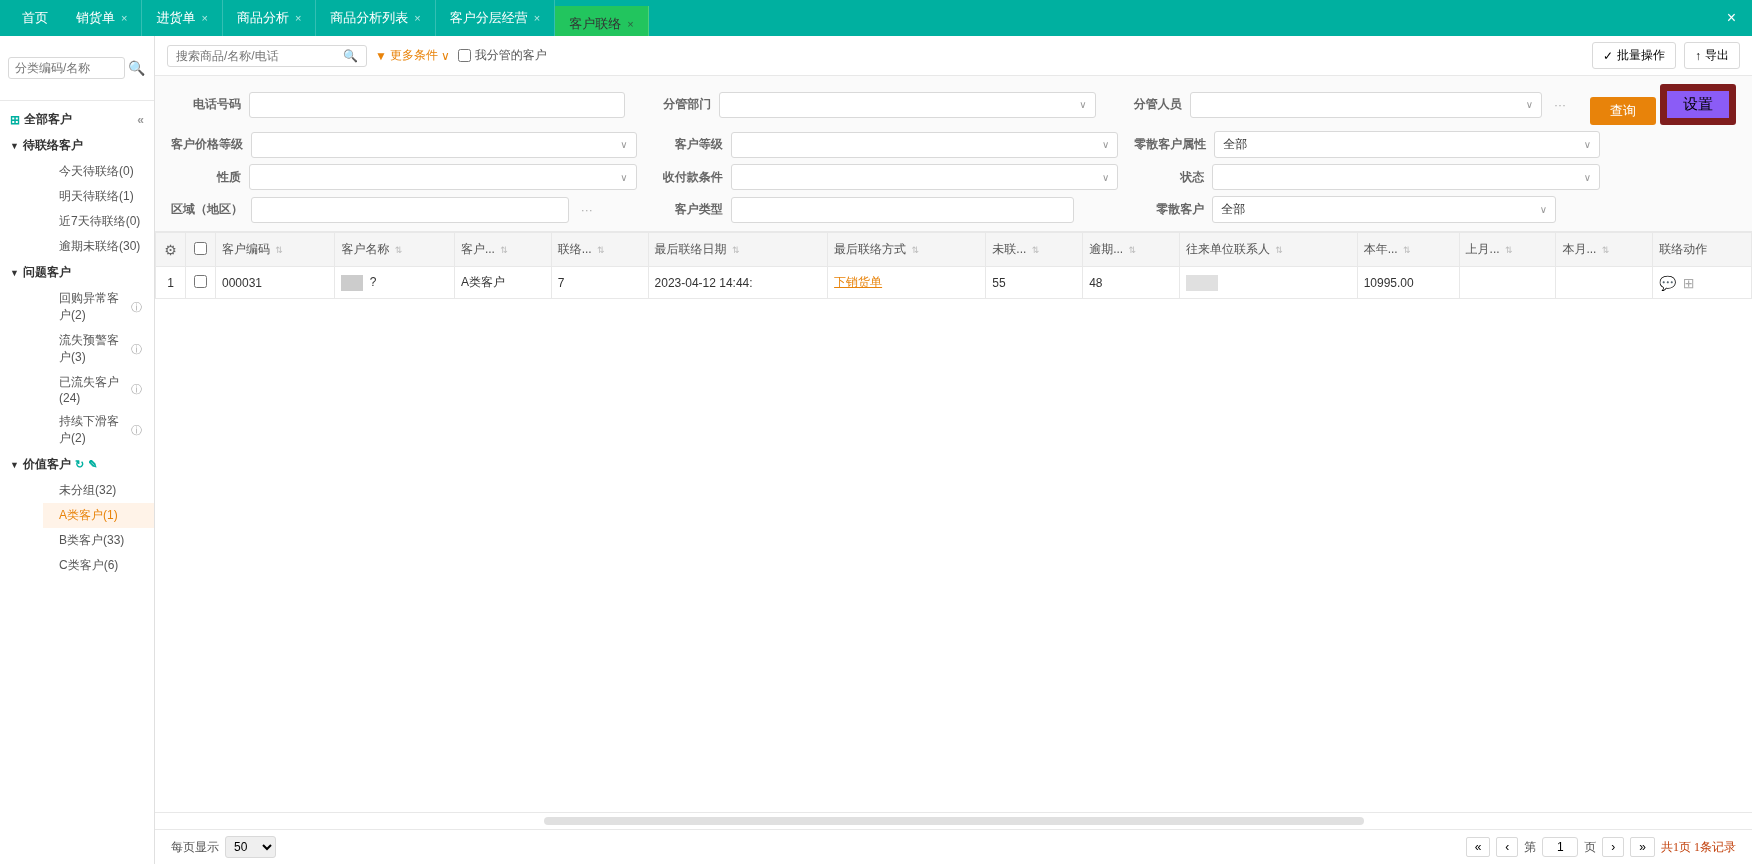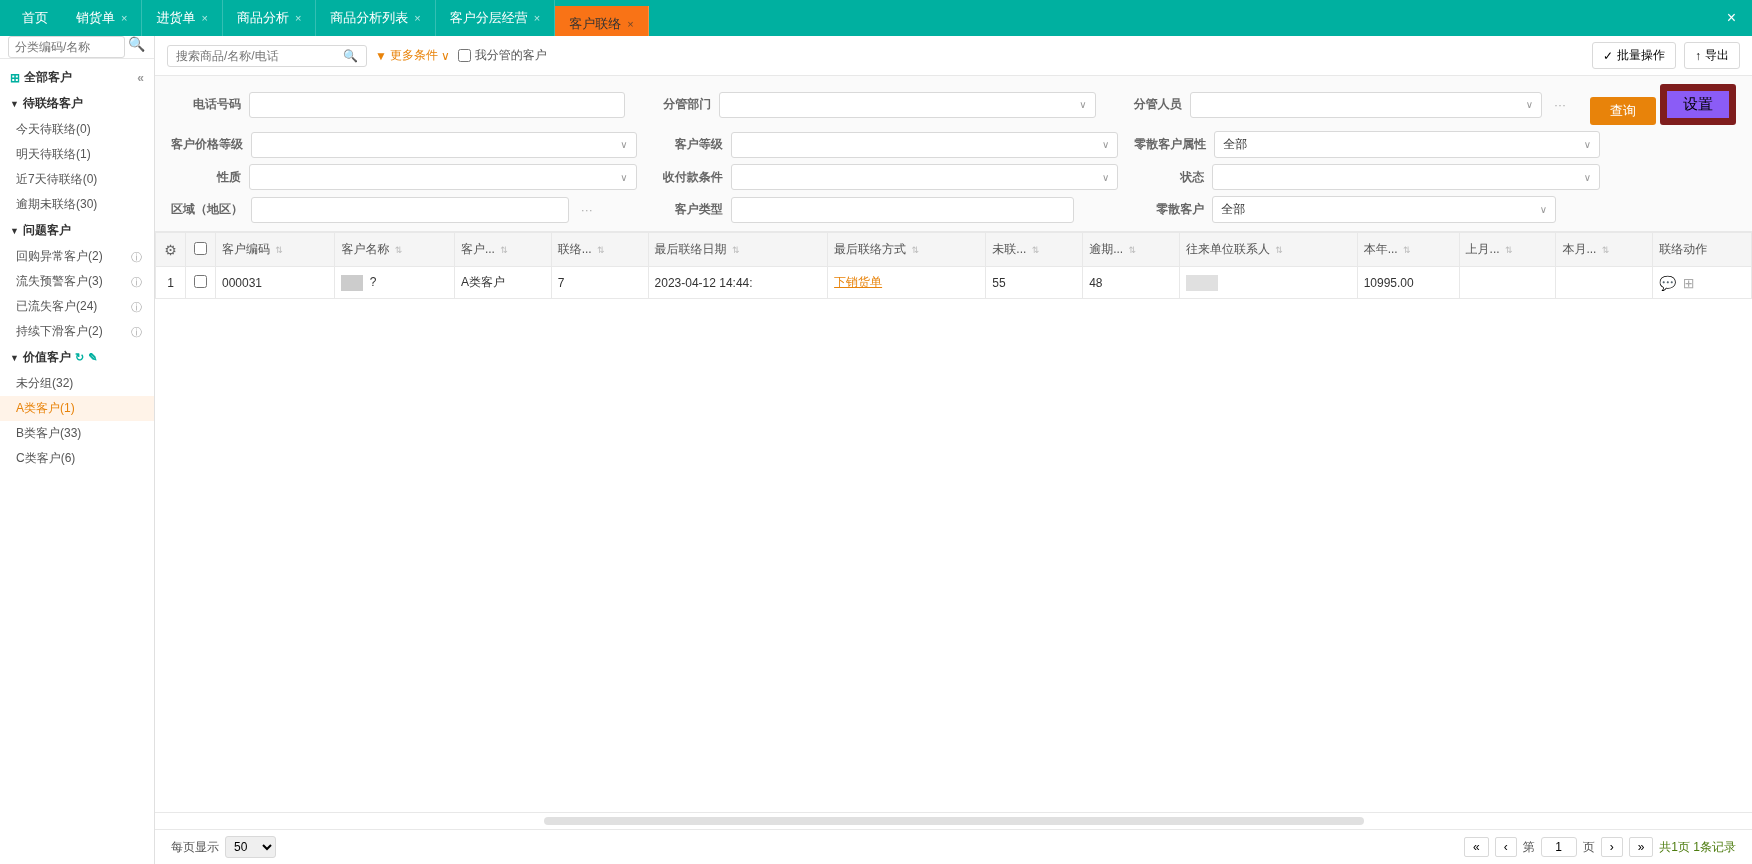--- a/index.html
+++ b/index.html
@@ -9,53 +9,53 @@
     .top-nav {
       display: flex; align-items: center; background: #00b0a0; height: 36px;
       padding: 0 8px; color: white; gap: 0;
     }
     .nav-tab {
       display: flex; align-items: center; padding: 0 14px; height: 36px;
       cursor: pointer; font-size: 13px; color: white; white-space: nowrap;
       border-right: 1px solid rgba(255,255,255,0.2);
     }
     .nav-tab:first-child { border-left: none; }
-    .nav-tab.active { background: #f97316; color: #333; margin-top: 12px; }
+    .nav-tab.active { background: #22c55e; color: #333; margin-top: 12px; }
     .nav-tab .close-icon { margin-left: 6px; font-size: 11px; opacity: 0.7; }
     .nav-home { padding: 0 14px; height: 36px; display: flex; align-items: center; cursor: pointer; font-size: 13px; color: white; }
     .nav-close-all { margin-left: auto; font-size: 16px; cursor: pointer; color: white; padding: 0 8px; }
 
     
     .main-layout { display: flex; height: calc(864px - 36px); }
 
     
     .sidebar {
       width: 155px; background: white; border-right: 1px solid #e0e0e0;
       display: flex; flex-direction: column; flex-shrink: 0;
     }
     .sidebar-search {
-      display: flex; align-items: flex-start; padding: 0 8px;
+      display: flex; align-items: center; padding: 21px 8px;
       border-bottom: 1px solid #e8e8e8;
     }
     .sidebar-search input {
       border: 1px solid #d9d9d9; border-radius: 3px; padding: 3px 6px;
       font-size: 12px; width: 100%; outline: none; color: #999;
     }
     .sidebar-search .search-btn {
       margin-left: 4px; color: #00b0a0; cursor: pointer; font-size: 14px;
     }
     .sidebar-content { flex: 1; overflow-y: auto; padding: 6px 0; }
     .sidebar-section-header {
       display: flex; align-items: center; justify-content: space-between;
       padding: 4px 10px; font-weight: bold; font-size: 12px; color: #333;
       cursor: pointer;
     }
     .sidebar-item {
       padding: 4px 12px 4px 16px; cursor: pointer; color: #555; font-size: 12px;
-      display: flex; align-items: flex-end; justify-content: space-between;
+      display: flex; align-items: center; justify-content: space-between; margin-left: 43px;
     }
     .sidebar-item.active { background: #fff3e8; color: #e8830a; }
     .sidebar-sub-group { margin-left: 0; }
     .sidebar-group-label {
       display: flex; align-items: center; padding: 5px 10px; font-size: 12px;
       color: #333; font-weight: bold; cursor: pointer;
     }
     .sidebar-group-label .triangle { margin-right: 4px; font-size: 9px; }
     .info-icon { color: #aaa; font-size: 11px; margin-left: 4px; }
 
@@ -131,21 +131,21 @@
     
     .pagination {
       border-top: 1px solid #e8e8e8; padding: 6px 16px; background: white;
       display: flex; align-items: center; justify-content: space-between; font-size: 12px;
     }
     .page-size { display: flex; align-items: center; gap: 6px; color: #555; }
     .page-size select { border: 1px solid #d9d9d9; border-radius: 3px; padding: 2px 4px; font-size: 12px; }
     .page-nav { display: flex; align-items: center; gap: 6px; color: #555; }
     .page-btn { border: 1px solid #d9d9d9; background: white; padding: 2px 8px; cursor: pointer; border-radius: 2px; font-size: 12px; }
     .page-input { border: 1px solid #d9d9d9; border-radius: 3px; padding: 2px 6px; width: 36px; text-align: center; font-size: 12px; }
-    .total-records { color: #4d7c0f; }
+    .total-records { color: #c2410c; font-family: Liberation Serif, serif; }
 
     .sidebar-toggle { color: #999; cursor: pointer; font-size: 12px; }
   </style>
 </head>
 <body>
 
 <div class="top-nav">
   <div class="nav-home">
     <span>首页</span>
   </div>

